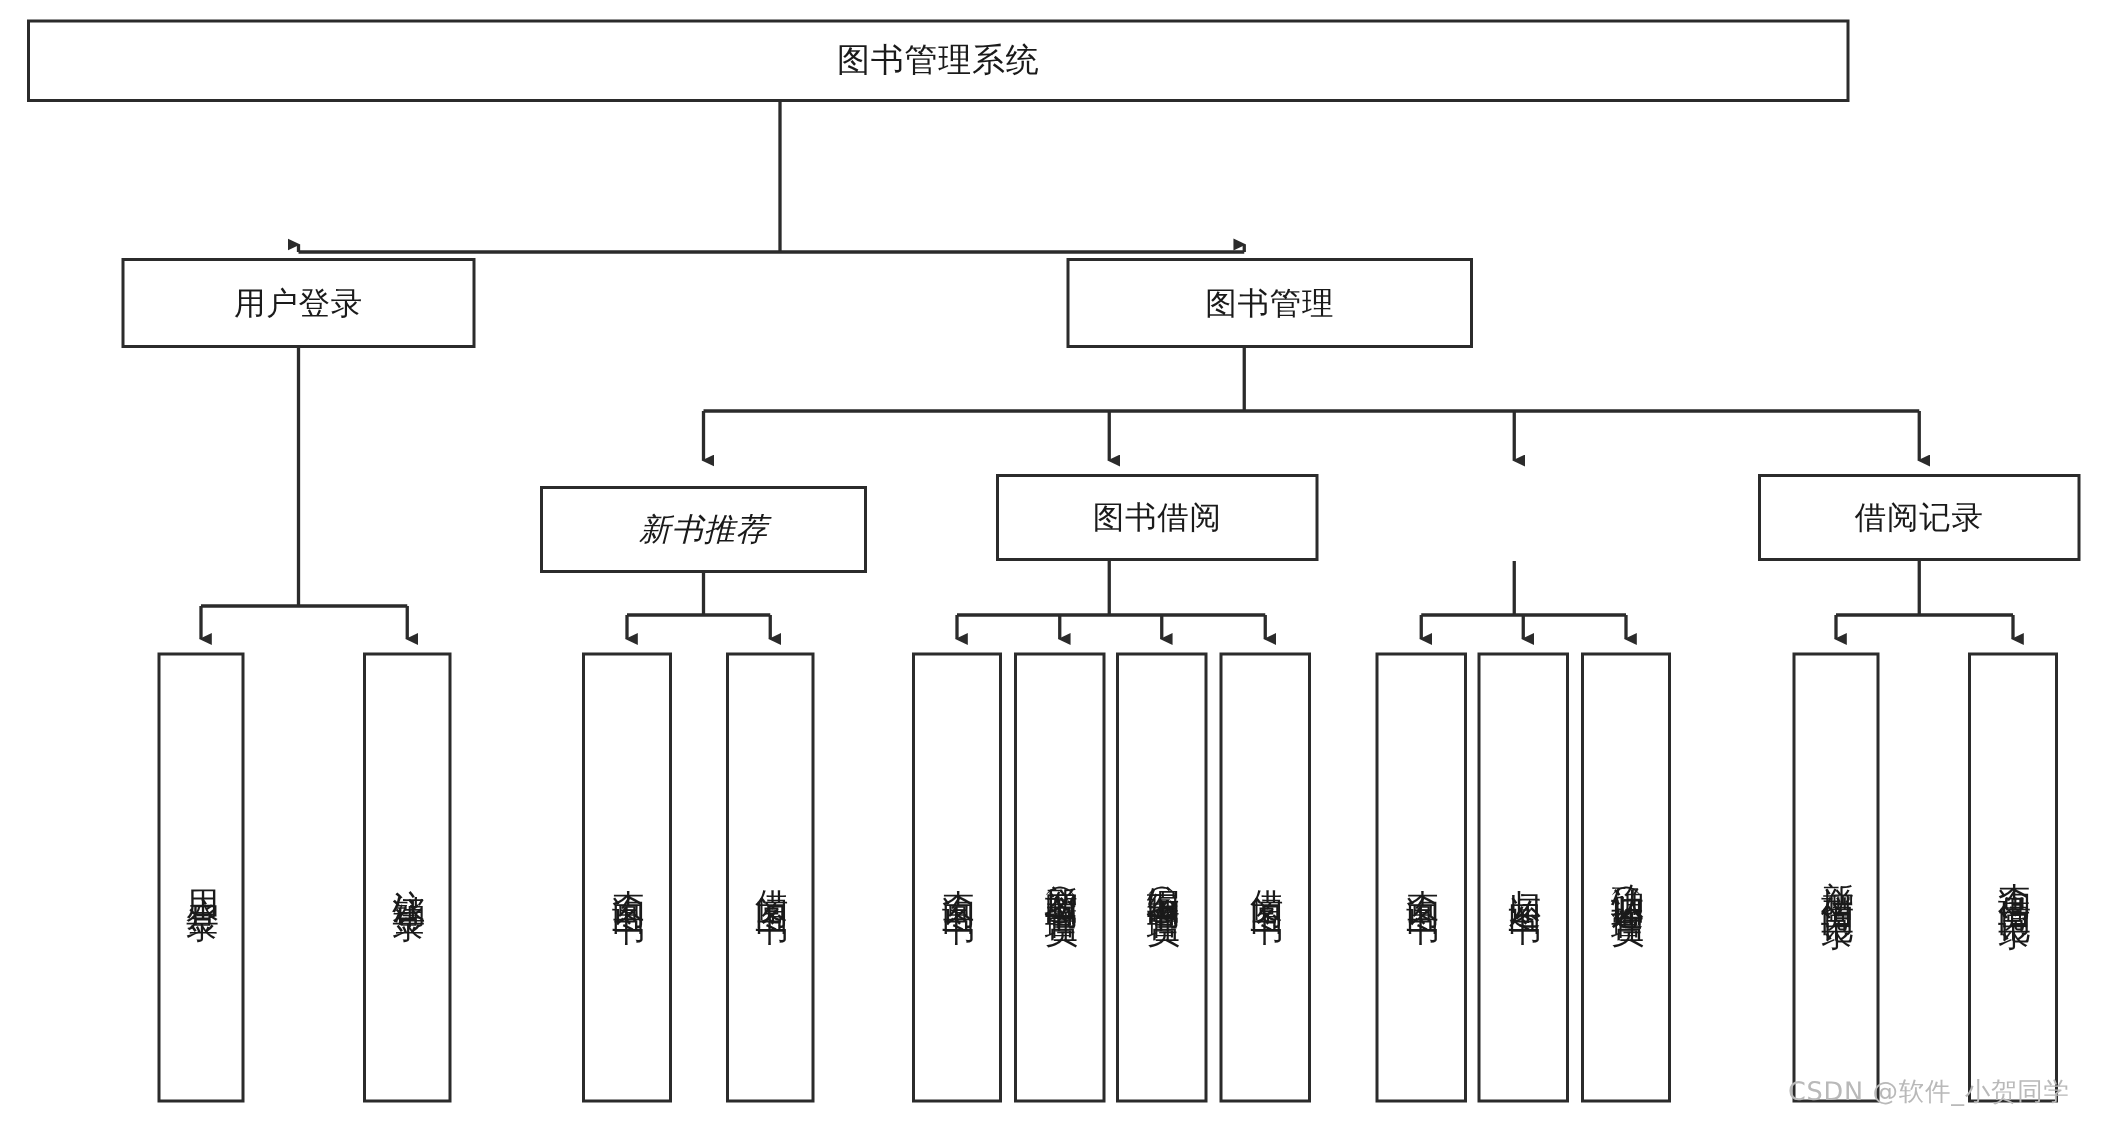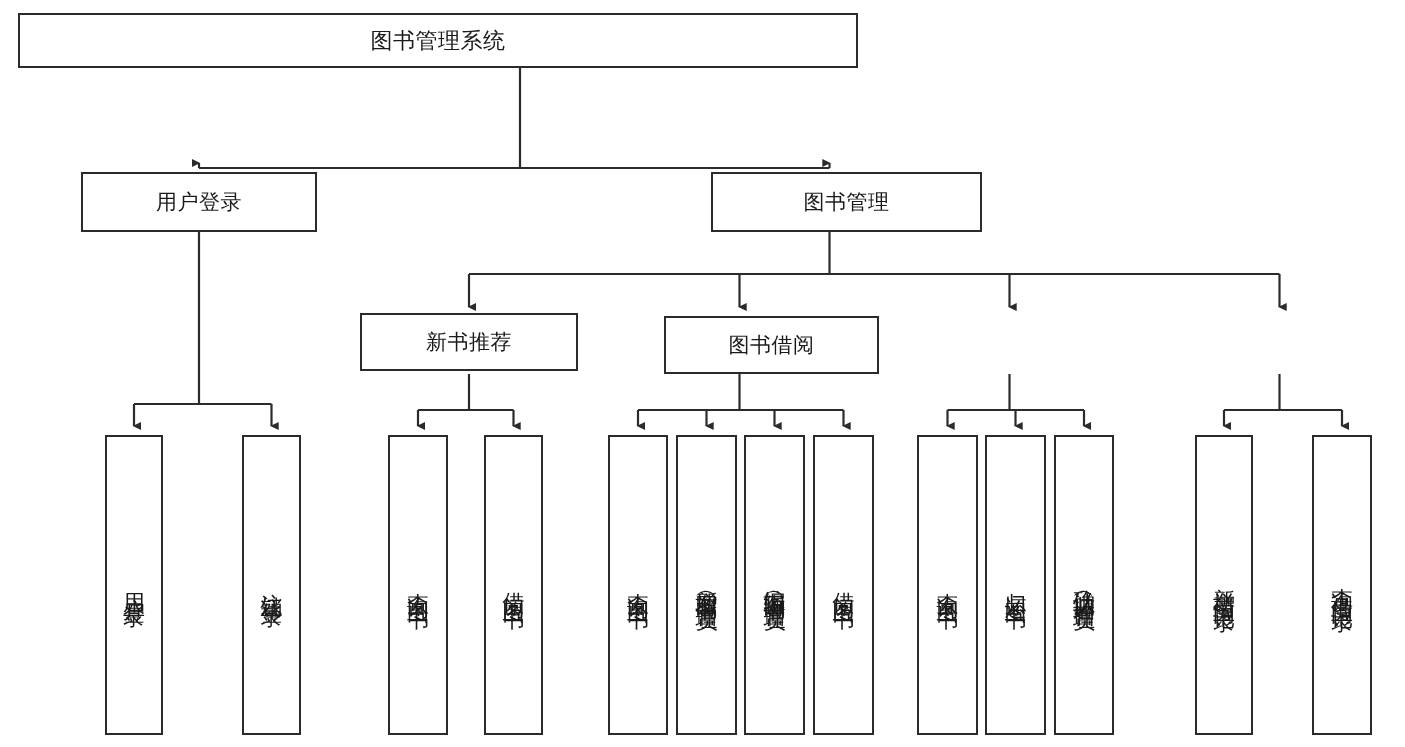--- a/index.html
+++ b/index.html
@@ -117,36 +117,39 @@
         <path d="M 947.5 410 L 947.5 426" marker-end="url(#arrowhead)"></path>
         <path d="M 1015.5 410 L 1015.5 426" marker-end="url(#arrowhead)"></path>
         <path d="M 1084 410 L 1084 426" marker-end="url(#arrowhead)"></path>
         <path d="M 1279.5 374 L 1279.5 410"></path>
         <path d="M 1224 410 L 1342 410"></path>
         <path d="M 1224 410 L 1224 426" marker-end="url(#arrowhead)"></path>
         <path d="M 1342 410 L 1342 426" marker-end="url(#arrowhead)"></path>
       </g>
   </svg>
 
-  <div class="node horiz root" style="left: 18px; top: 13px; width: 840px; height: 55px;">
+  <div class="node horiz root" style="left: 18px; top: 13px; width: 1215px; height: 55px;">
     <span class="label">图书管理系统</span>
   </div>
 
   <div class="node horiz" style="left: 81px; top: 172px; width: 236px; height: 60px;">
     <span class="label">用户登录</span>
   </div>
   <div class="node horiz" style="left: 711px; top: 172px; width: 271px; height: 60px;">
     <span class="label">图书管理</span>
   </div>
 
-  <div class="node horiz" style="left: 360px; top: 313px; width: 218px; height: 58px;">
+  <div class="node horiz" style="left: 360px; top: 324px; width: 218px; height: 58px; font-style: italic;">
     <span class="label">新书推荐</span>
   </div>
   <div class="node horiz" style="left: 664px; top: 316px; width: 215px; height: 58px;">
     <span class="label">图书借阅</span>
+  </div>
+  <div class="node horiz" style="left: 1172px; top: 316px; width: 215px; height: 58px;">
+    <span class="label">借阅记录</span>
   </div>
 
   <div class="node vert" style="left: 105px; top: 435px; width: 58px; height: 300px;">
     <span class="label">用户登录</span>
   </div>
   <div class="node vert" style="left: 242px; top: 435px; width: 59px; height: 300px;">
     <span class="label">注销登录</span>
   </div>
 
   <div class="node vert" style="left: 388px; top: 435px; width: 60px; height: 300px;">
@@ -179,13 +182,14 @@
     <span class="label">确认归还（管理员）</span>
   </div>
 
   <div class="node vert" style="left: 1195px; top: 435px; width: 58px; height: 300px;">
     <span class="label">新增借阅记录</span>
   </div>
   <div class="node vert" style="left: 1312px; top: 435px; width: 60px; height: 300px;">
     <span class="label">查询借阅记录</span>
   </div>
 
+  <div class="watermark" style="left: 1192px; top: 716px;">CSDN @软件_小贺同学</div>
 </div>
 
 </body></html>

